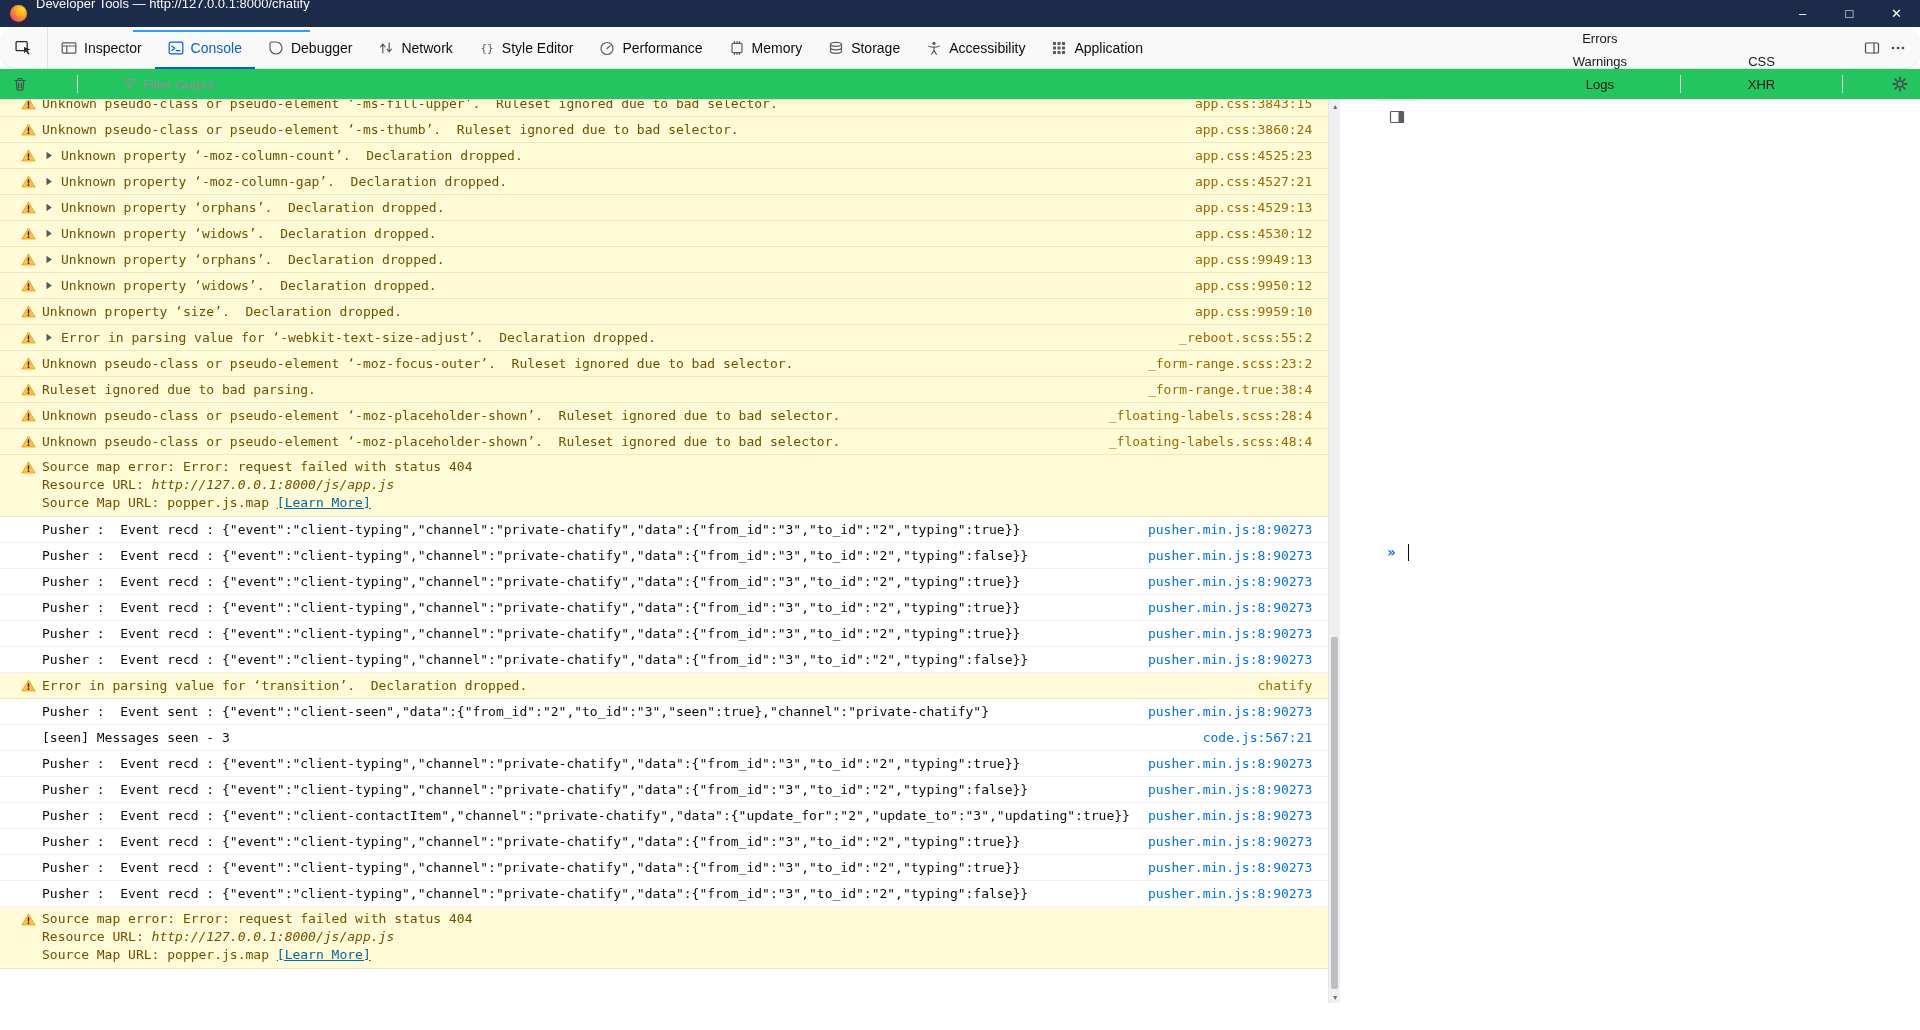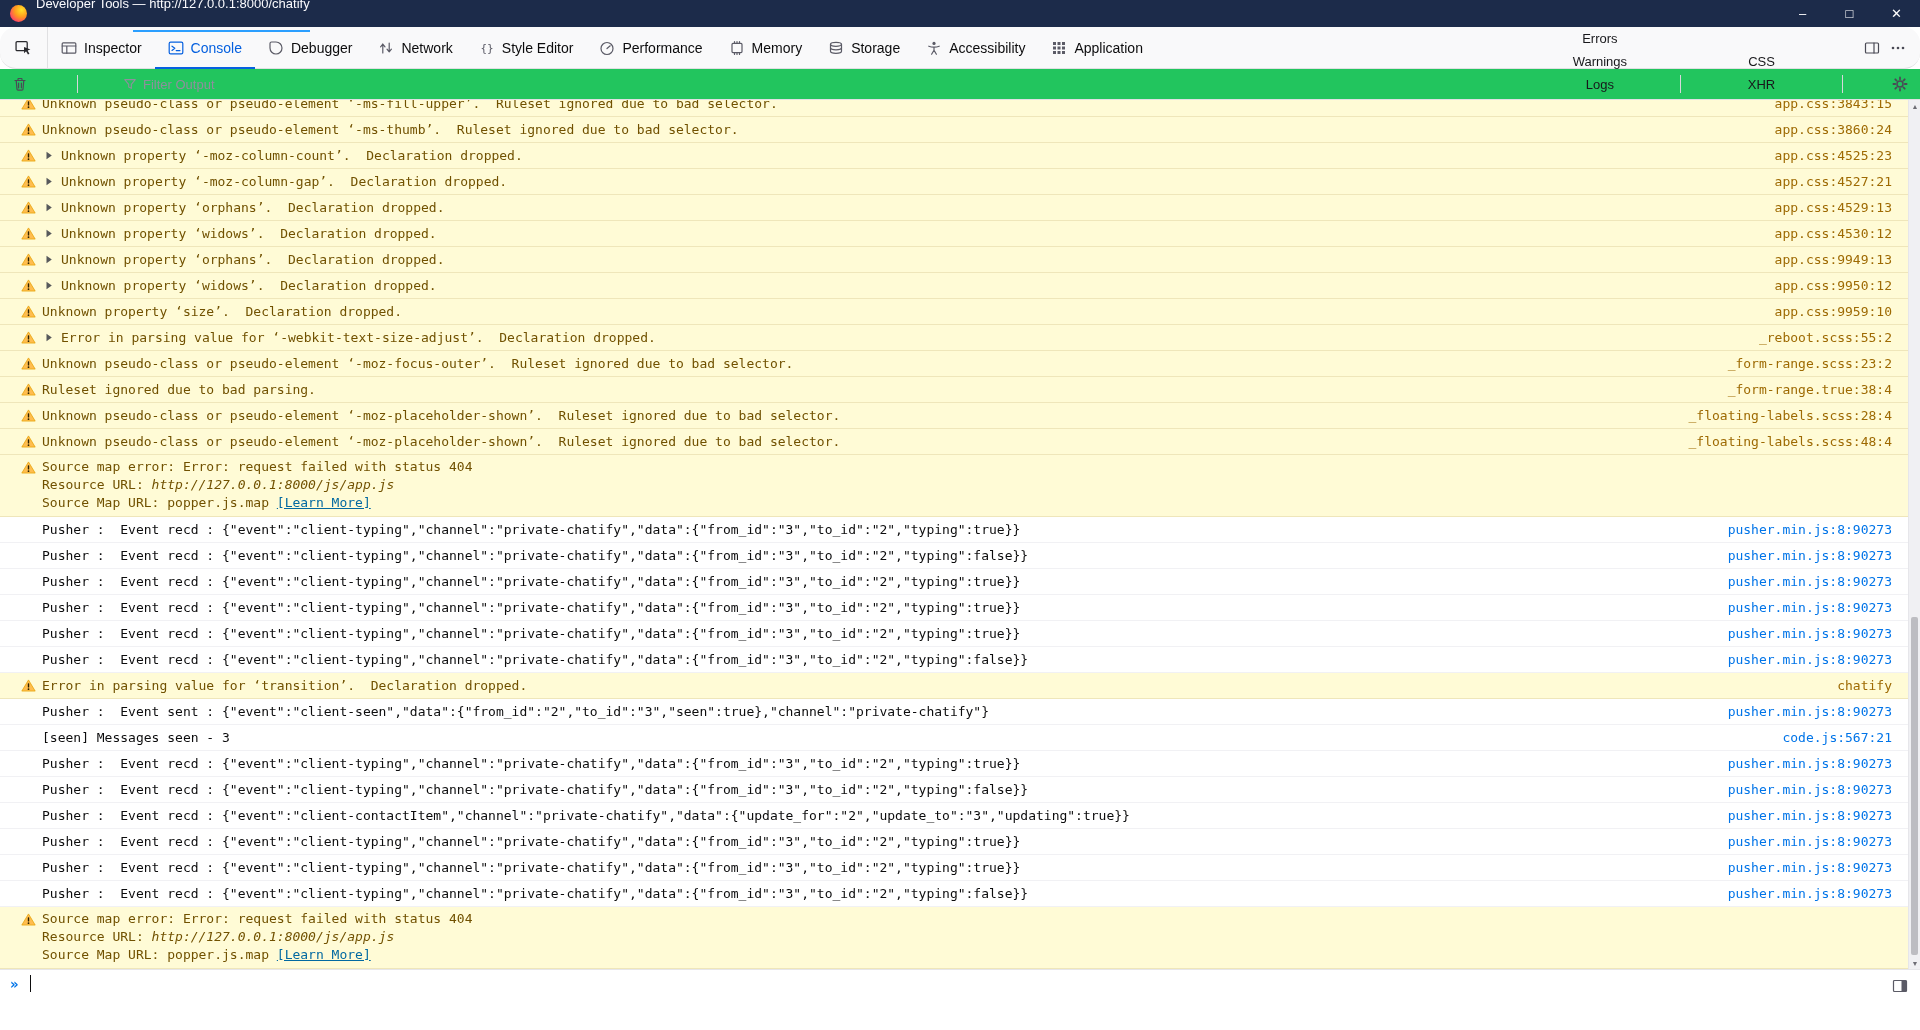--- a/index.html
+++ b/index.html
@@ -43,21 +43,21 @@
   .filter-input-wrap { display:flex; align-items:center; gap:6px; flex:1; }
   .dim { color:#8f8f9d; }
   .filter-input { border:none; outline:none; font-size:13px; color:#0c0c0d; flex:1;
     background:transparent; font-family:"Liberation Sans", sans-serif; }
   .filter-input::placeholder { color:#8f8f9d; }
   .filter-group { display:flex; align-items:center;flex-direction:column; }
   .filter-btn { background:transparent; border:none; font-size:13px; color:#18181b;
     padding:4px 8px; font-family:"Liberation Sans", sans-serif; }
 
   
-  .console-panel { height:903px; display:flex; flex-direction:column; position:relative; }
+  .console-panel { height:903px; display:flex; position:relative;gap:37px; }
   .output-zone { position:relative; flex:0 0 auto; }
   .console-output { overflow:hidden; }
   .crow { display:flex; align-items:flex-start; font:13px "DejaVu Sans Mono", monospace;
     line-height:25px; border-bottom:1px solid #f1f1f4; padding:0 28px 0 15px;
     background:#fff; color:#0c0c0d; }
   .crow.warn, .crow.sourcemap { background:#fffbd6; border-bottom-color:#efe6ba; color:#715100; }
   .crow.clipped { margin-top:-9px; }
   .slot { width:27px; flex:0 0 27px; height:25px; display:flex; align-items:center; }
   .crow.sourcemap .slot { height:24px; }
   .arrow { flex:0 0 13px; margin-right:6px; height:25px; display:flex; align-items:center; }

